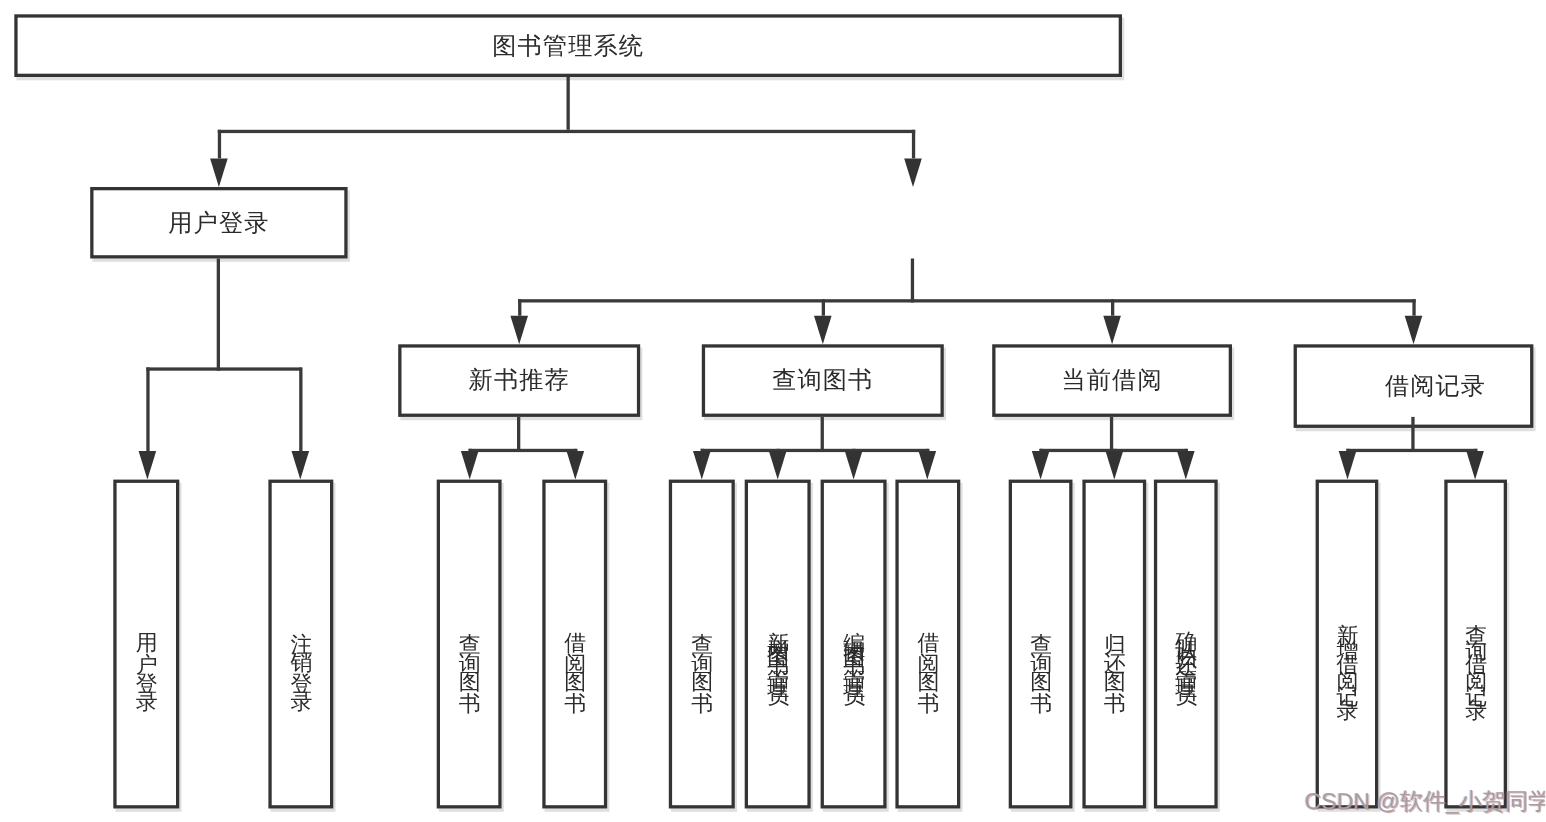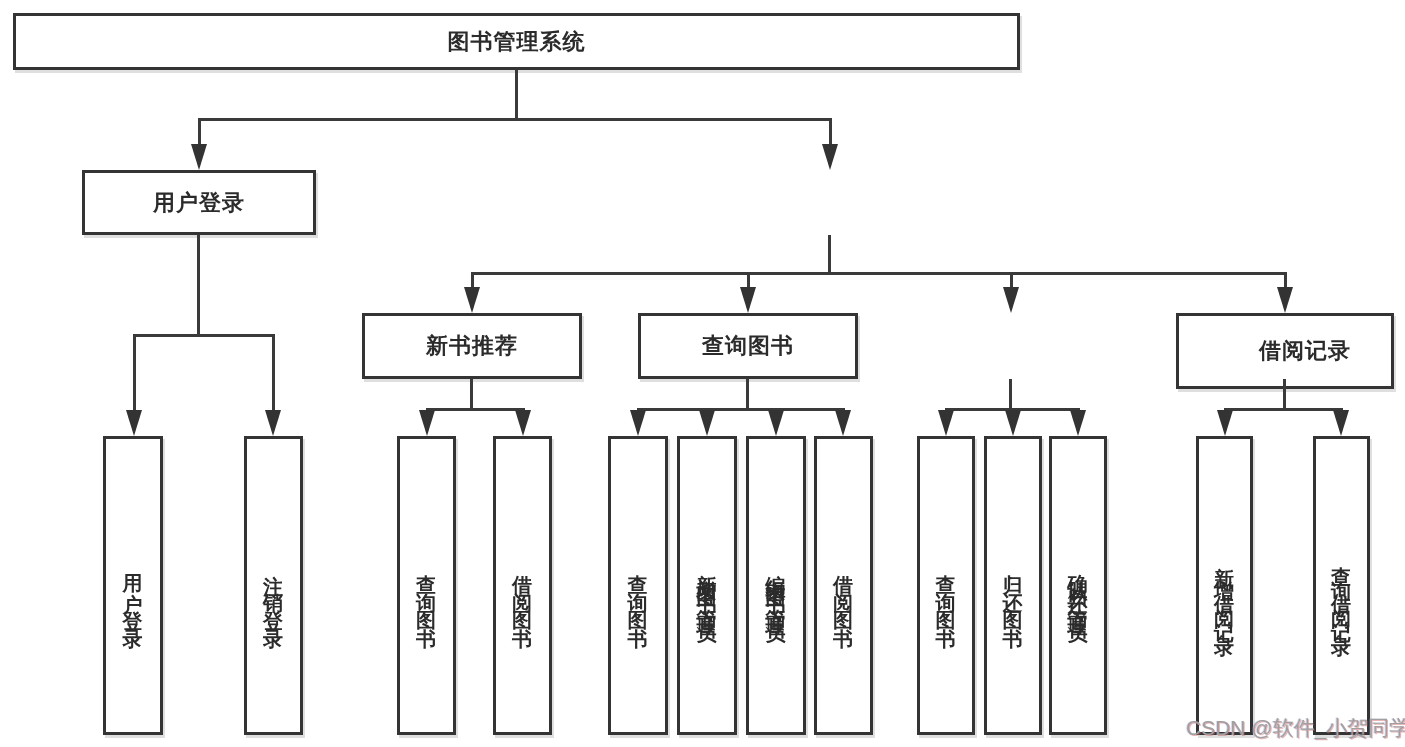--- a/index.html
+++ b/index.html
@@ -12,21 +12,20 @@
     color:#262626;
   }
   
   .node{
     position:absolute;
     box-sizing:border-box;
     border:3px solid #343434;
     background:#ffffff;
     display:flex;align-items:center;justify-content:center;
     box-shadow:2px 3px 0 rgba(80,80,80,.18);
-    font-weight:bold;
   }
   .node .lbl{
     font-size:22px;
     letter-spacing:1px;
     color:#2b2b2b;
     white-space:nowrap;
   }
   .leaf .lbl{
     writing-mode:vertical-lr;
     font-size:20px;
@@ -109,20 +108,23 @@
       <div class="stem" style="height:15px;"></div>
       <div class="head"></div>
     </div>
 
   <div class="node" style="left:362px;top:313px;width:220px;height:66px;">
     <span class="lbl">新书推荐</span>
   </div>
   <div class="node" style="left:638px;top:313px;width:220px;height:66px;">
     <span class="lbl">查询图书</span>
   </div>
+  <div class="node" style="left:902px;top:313px;width:218px;height:66px;">
+    <span class="lbl">当前借阅</span>
+  </div>
   <div class="node" style="left:1176px;top:313px;width:218px;height:76px;padding-left:40px;">
     <span class="lbl">借阅记录</span>
   </div>
 
   <div class="vline" style="left:470px;top:379px;height:31px;"></div>
   <div class="hline" style="left:426px;top:408px;width:98px;"></div>
   <div class="drop" style="left:427px;top:408px;">
       <div class="stem" style="height:2px;"></div>
       <div class="head"></div>
     </div>

